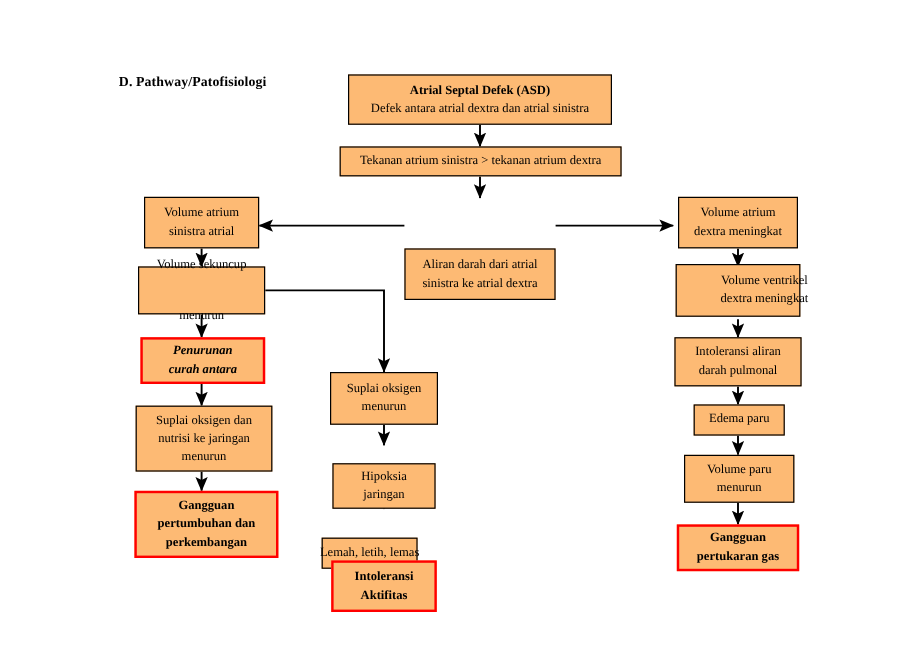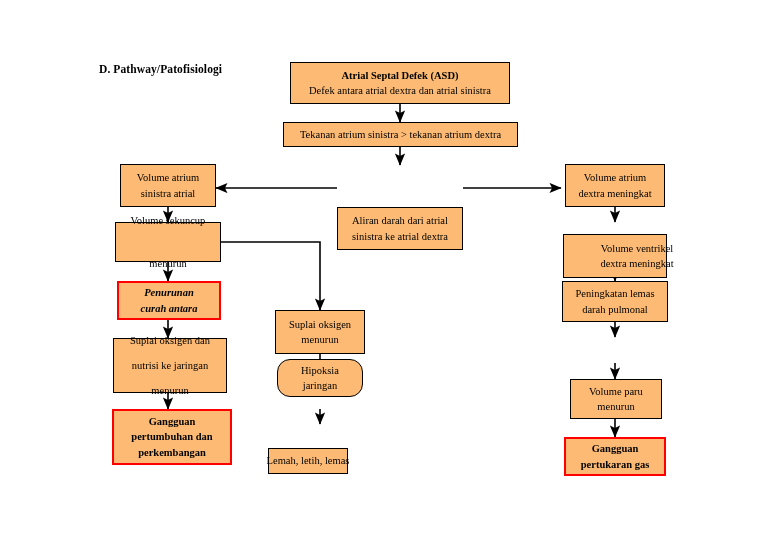--- a/index.html
+++ b/index.html
@@ -137,57 +137,64 @@
   <div class="node" style="left:115px; top:222px; width:106px; height:40px;gap:28px;">
     <span class="line">Volume sekuncup</span>
     <span class="line">menurun</span>
   </div>
 
   <div class="node red" style="left:117px; top:281px; width:104px; height:39px;font-style:italic;">
     <span class="line">Penurunan</span>
     <span class="line">curah antara</span>
   </div>
 
-  <div class="node" style="left:113px; top:338px; width:114px; height:55px;gap:10px;">
+  <div class="node" style="left:113px; top:338px; width:114px; height:55px;">
     <span class="line">Suplai oksigen dan</span>
     <span class="line">nutrisi ke jaringan</span>
     <span class="line">menurun</span>
   </div>
 
   <div class="node red" style="left:112px; top:409px; width:120px; height:56px;">
     <span class="line">Gangguan</span>
     <span class="line">pertumbuhan dan</span>
     <span class="line">perkembangan</span>
   </div>
 
   <div class="node" style="left:275px; top:310px; width:90px; height:44px;">
     <span class="line">Suplai oksigen</span>
     <span class="line">menurun</span>
   </div>
 
-  <div class="node" style="left:277px; top:359px; width:86px; height:38px;border-radius:13px;">
+  <div class="node" style="left:277px; top:386px; width:86px; height:38px;">
     <span class="line">Hipoksia</span>
     <span class="line">jaringan</span>
   </div>
 
   <div class="node" style="left:268px; top:448px; width:80px; height:26px;">
     <span class="line">Lemah, letih, lemas</span>
   </div>
 
-
-  <div class="node" style="left:563px; top:234px; width:104px; height:44px;padding-left:48px;">
+  <div class="node red" style="left:276px; top:467px; width:88px; height:43px;">
+    <span class="line">Intoleransi</span>
+    <span class="line">Aktifitas</span>
+  </div>
+
+  <div class="node" style="left:563px; top:220px; width:104px; height:44px;padding-left:48px;">
     <span class="line">Volume ventrikel</span>
     <span class="line">dextra meningkat</span>
   </div>
 
   <div class="node" style="left:562px; top:281px; width:106px; height:41px;">
-    <span class="line">Peningkatan lemas</span>
+    <span class="line">Intoleransi aliran</span>
     <span class="line">darah pulmonal</span>
   </div>
 
+  <div class="node" style="left:578px; top:337px; width:76px; height:26px;">
+    <span class="line">Edema paru</span>
+  </div>
 
   <div class="node" style="left:570px; top:379px; width:92px; height:40px;">
     <span class="line">Volume paru</span>
     <span class="line">menurun</span>
   </div>
 
   <div class="node red" style="left:564px; top:437px; width:102px; height:39px;">
     <span class="line">Gangguan</span>
     <span class="line">pertukaran gas</span>
   </div>

